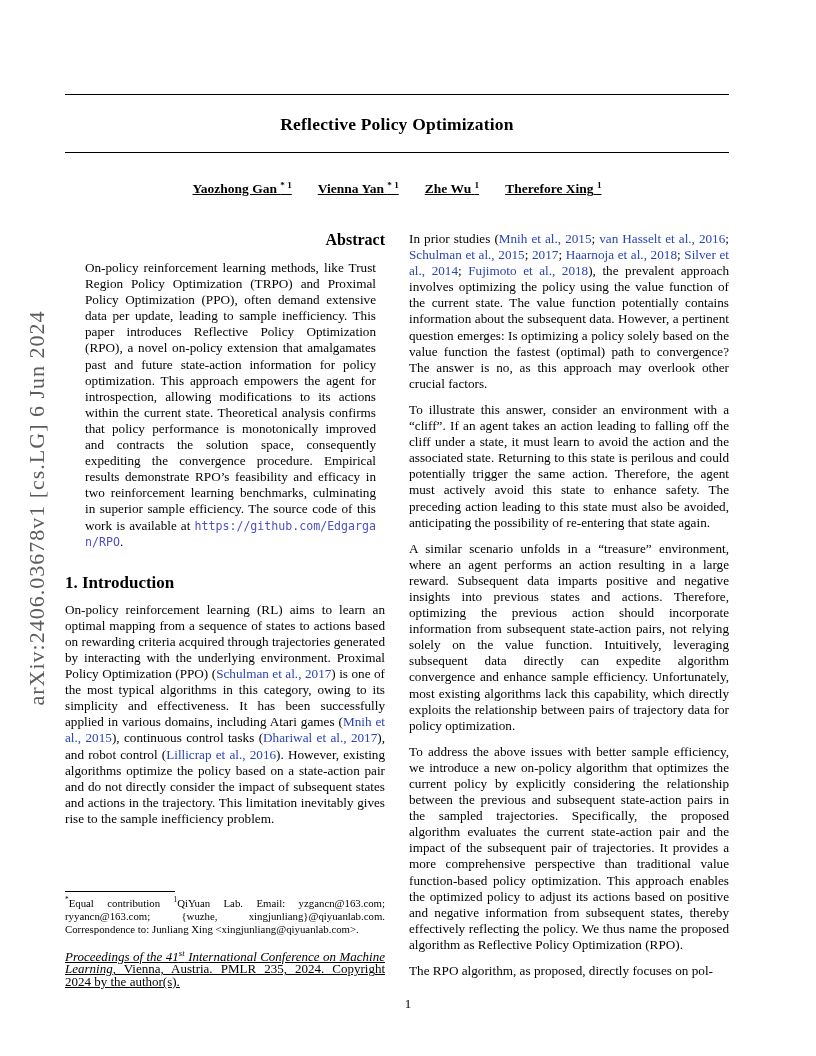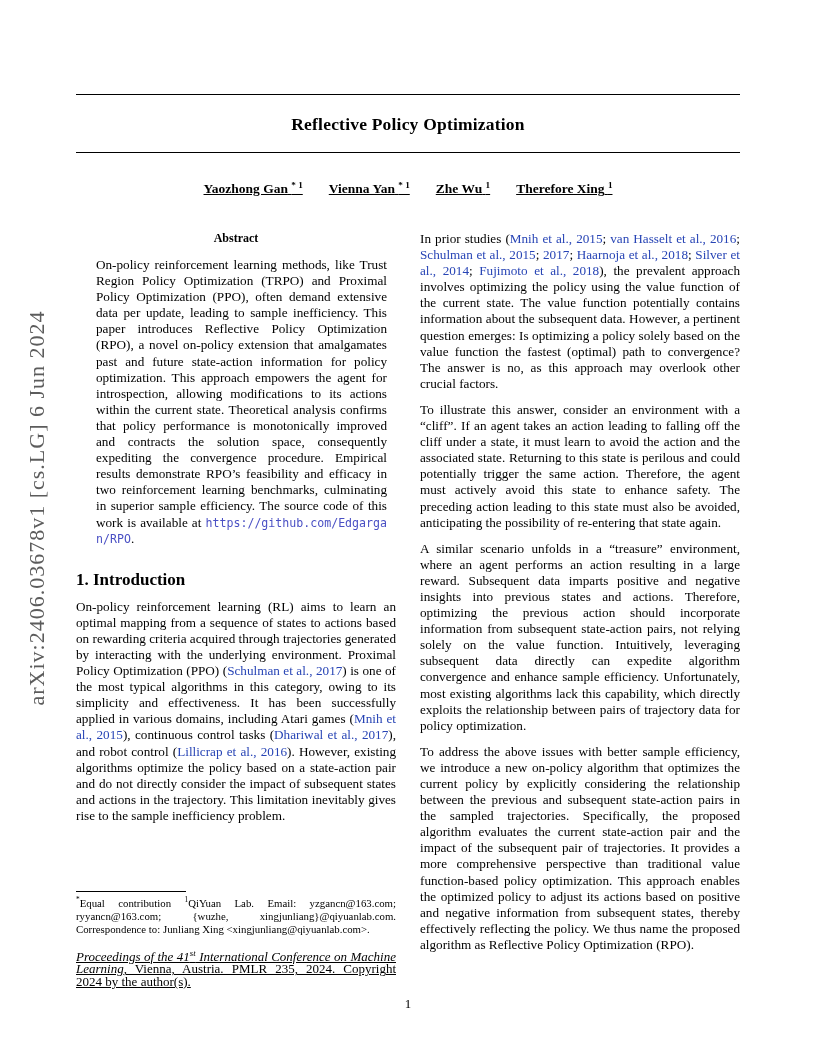--- a/index.html
+++ b/index.html
@@ -1,34 +1,34 @@
 <!DOCTYPE html>
 <html lang="en" style="--citation: #2744b5; --url: #4a50c4; --watermark: #5c5c5c;"><head>
 <meta charset="utf-8">
 <style>
   * { margin:0; padding:0; box-sizing:border-box; }
   html,body { background:#e9e9e9; }
   body { width:816px; height:1056px; position:relative; font-family:"Liberation Serif", serif; color:#000; }
   .page { position:absolute; inset:0; background:#ffffff; overflow:hidden; }
 
-  .content { position:absolute; left:76px; top:0; width:664px; }
+  .content { position:absolute; left:65px; top:0; width:664px; }
 
   .rule { border:none; border-top:1.6px solid #000; height:0; }
   .top-rule { margin-top:94px; }
 
   .title { text-align:center; font-size:17.5px; font-weight:bold; margin:19px 0 17px; letter-spacing:.2px; }
 
   .authors { display:flex; justify-content:center; gap:26px; margin-top:28px;
              font-size:13.5px; font-weight:bold;text-decoration:underline; }
   .author sup { font-size:68%; line-height:0; }
 
   .columns { display:flex; gap:24px; margin-top:34px; height:758px; }
   .col { width:320px; display:flex; flex-direction:column; }
 
-  .abstract-heading { text-align:center; font-size:12px; font-weight:bold; margin-bottom:11px; }
+  .abstract-heading { text-align:right; font-size:16px; font-weight:bold; margin-bottom:11px; }
   .section-heading { font-size:17px; font-weight:bold; margin:13px 0 9px; }
 
   p.body { font-size:13.2px; line-height:16.1px; text-align:justify; margin-bottom:10px;
            hyphens:auto; -webkit-hyphens:auto; }
   .abstract-body { padding:0 9px 0 20px; }
 
   .seg-p  {}
   .seg-c  { color:var(--citation,#2744b5); }
   .seg-tt { font-family:"DejaVu Sans Mono", monospace; color:var(--url,#4a50c4);
             font-size:11.6px; word-break:break-all; }
@@ -84,20 +84,21 @@
           <p class="footnote-text"><sup class="seg-sup">*</sup><span class="seg-p">Equal contribution  </span><sup class="seg-sup">1</sup><span class="seg-p">QiYuan Lab. Email: yzgancn@163.com; ryyancn@163.com; {wuzhe, xingjunliang}@qiyuanlab.com. Correspondence to: Junliang Xing &lt;xingjunliang@qiyuanlab.com&gt;.</span></p>
           <p class="proceedings-text"><span class="seg-i">Proceedings of the 41</span><sup class="seg-isup">st</sup><span class="seg-i"> International Conference on Machine Learning</span><span class="seg-p">, Vienna, Austria. PMLR 235, 2024. Copyright 2024 by the author(s).</span></p>
         </div>
       </div>
 
       <div class="col">
         <p class="body"><span class="seg-p">In prior studies (</span><span class="seg-c">Mnih et al., 2015</span><span class="seg-p">; </span><span class="seg-c">van Hasselt et al., 2016</span><span class="seg-p">; </span><span class="seg-c">Schulman et al., 2015</span><span class="seg-p">; </span><span class="seg-c">2017</span><span class="seg-p">; </span><span class="seg-c">Haarnoja et al., 2018</span><span class="seg-p">; </span><span class="seg-c">Silver et al., 2014</span><span class="seg-p">; </span><span class="seg-c">Fujimoto et al., 2018</span><span class="seg-p">), the prevalent approach involves optimizing the policy using the value function of the current state. The value function potentially contains information about the subsequent data. However, a pertinent question emerges: Is optimizing a policy solely based on the value function the fastest (optimal) path to convergence? The answer is no, as this approach may overlook other crucial factors.</span></p>
         <p class="body"><span class="seg-p">To illustrate this answer, consider an environment with a “cliff”. If an agent takes an action leading to falling off the cliff under a state, it must learn to avoid the action and the associated state. Returning to this state is perilous and could potentially trigger the same action. Therefore, the agent must actively avoid this state to enhance safety. The preceding action leading to this state must also be avoided, anticipating the possibility of re-entering that state again.</span></p>
         <p class="body"><span class="seg-p">A similar scenario unfolds in a “treasure” environment, where an agent performs an action resulting in a large reward. Subsequent data imparts positive and negative insights into previous states and actions. Therefore, optimizing the previous action should incorporate information from subsequent state-action pairs, not relying solely on the value function. Intuitively, leveraging subsequent data directly can expedite algorithm convergence and enhance sample efficiency. Unfortunately, most existing algorithms lack this capability, which directly exploits the relationship between pairs of trajectory data for policy optimization.</span></p>
         <p class="body"><span class="seg-p">To address the above issues with better sample efficiency, we introduce a new on-policy algorithm that optimizes the current policy by explicitly considering the relationship between the previous and subsequent state-action pairs in the sampled trajectories. Specifically, the proposed algorithm evaluates the current state-action pair and the impact of the subsequent pair of trajectories. It provides a more comprehensive perspective than traditional value function-based policy optimization. This approach enables the optimized policy to adjust its actions based on positive and negative information from subsequent states, thereby effectively reflecting the policy. We thus name the proposed algorithm as Reflective Policy Optimization (RPO).</span></p>
+        <p class="body"><span class="seg-p">The RPO algorithm, as proposed, directly focuses on pol-</span></p>
       </div>
 
     </div>
   </div>
 
   <div class="page-number">1</div>
 
 </div>
 
 </body></html>

